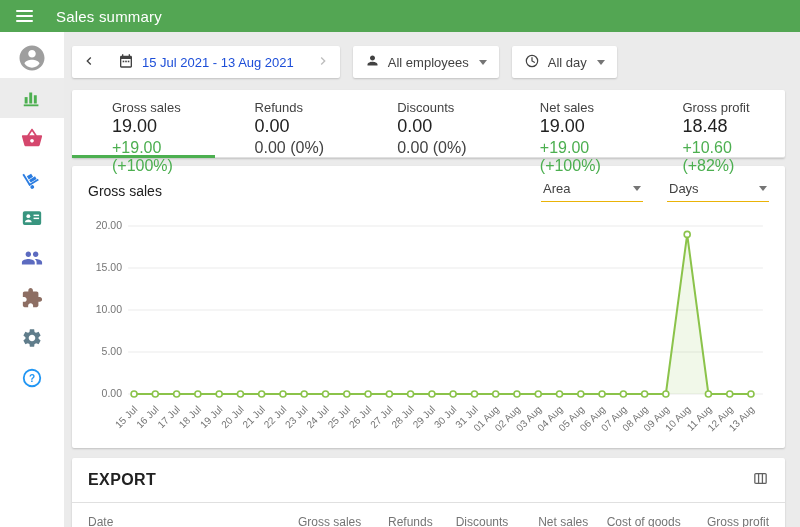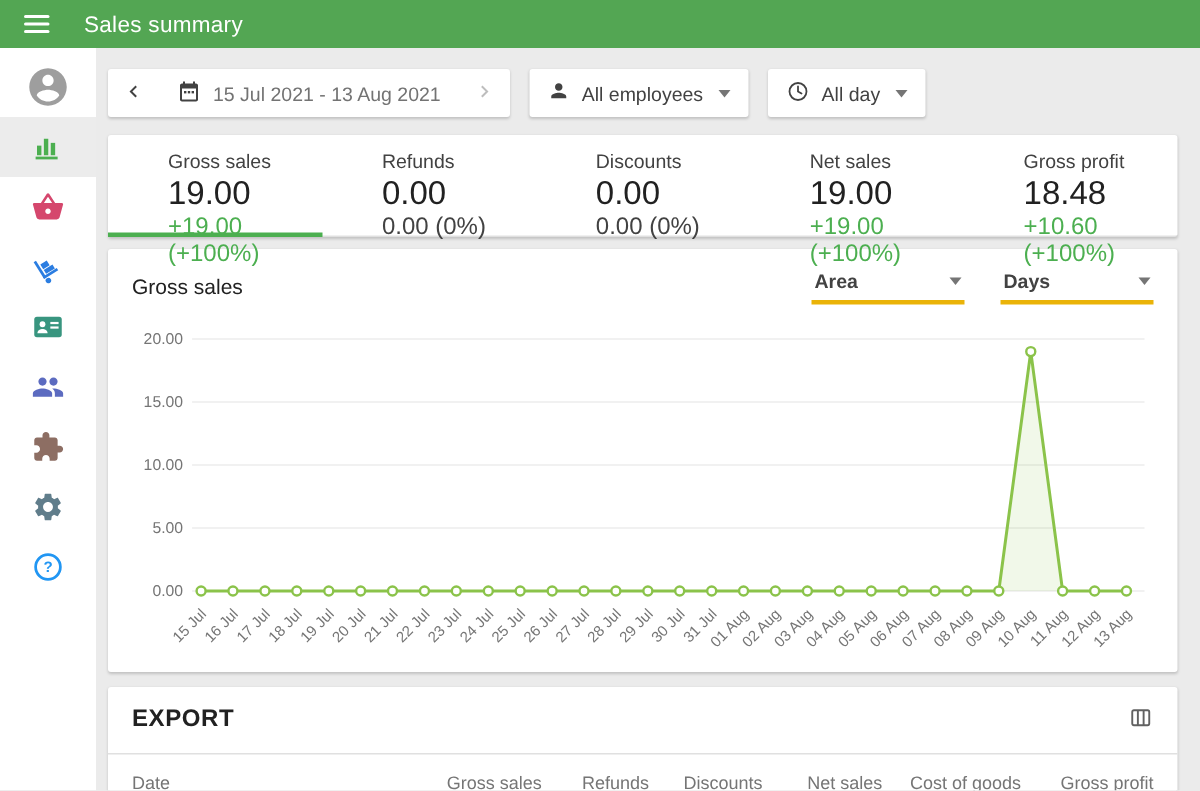--- a/index.html
+++ b/index.html
@@ -20,39 +20,39 @@
   .nav-item.active::before { content:""; position:absolute; left:0; top:0; bottom:0; width:3px; }
   .nav-item svg { display:block; }
 
   
   .main { position:absolute; top:32px; left:64px; right:0; bottom:0; overflow:hidden; }
   .card { background:#fff; border-radius:2px; box-shadow:0 1px 2px rgba(0,0,0,.18); margin:0 15px 0 8px; }
 
   
   .toolbar { display:flex; gap:13px; margin:14px 15px 0 8px; height:32px; }
   .btn-group { display:flex; align-items:stretch; background:#fff; border-radius:2px; box-shadow:0 1px 2px rgba(0,0,0,.18); }
-  .tb-btn { display:flex; align-items:center; gap:8px; border:none; background:transparent; cursor:pointer; font-family:inherit; font-size:13px; color:#737373; padding:0 12px; }
+  .tb-btn { display:flex; align-items:center; gap:8px; border:none; background:transparent; cursor:pointer; font-family:inherit; font-size:13px; color:#1d4ed8; padding:0 12px; }
   .tb-btn.nav-arrow { padding:0 9px; }
   .dropdown-btn { display:flex; align-items:center; gap:8px; background:#fff; border:none; border-radius:2px; box-shadow:0 1px 2px rgba(0,0,0,.18); cursor:pointer; font-family:inherit; font-size:13px; color:#424242; padding:0 12px; }
   .caret { width:0; height:0; border-left:4px solid transparent; border-right:4px solid transparent; border-top:5px solid #757575; margin-left:2px; }
 
   
   .stats-card { position:relative; margin-top:12px; height:68px; display:grid; grid-template-columns:repeat(5,1fr); border-bottom:1px solid #e0e0e0; }
   .stat-tab { padding:10px 0 0 40px; cursor:pointer; }
   .stat-label { font-size:13px; color:#424242; }
-  .stat-value { font-size:22px; color:#212121; margin-top:1px; line-height:1.15; }
+  .stat-value { font-size:18px; color:#212121; margin-top:1px; line-height:1.15; }
   .stat-delta { font-size:16px; margin-top:2px; }
   .stats-underline { position:absolute; left:0; bottom:-1px; height:3px; width:20%; }
 
   
   .chart-card { margin-top:8px; height:282px; padding:10px 16px 0 16px; }
   .chart-header { display:flex; align-items:center; height:30px; }
   .chart-title { font-size:14px; color:#212121; }
   .chart-selects { margin-left:auto; display:flex; gap:24px; }
-  .u-select { display:flex; align-items:center; justify-content:space-between; width:102px; border:none; background:transparent; border-bottom:3px solid #eab308; padding:0 2px 5px 2px; font-family:inherit; font-size:13px; color:#424242; cursor:pointer;font-weight:bold; }
+  .u-select { display:flex; align-items:center; justify-content:space-between; width:102px; border:none; background:transparent; border-bottom:1px solid #eab308; padding:0 2px 5px 2px; font-family:inherit; font-size:13px; color:#424242; cursor:pointer; }
   .chart-body { width:100%; height:238px; }
   .chart-body svg { display:block; width:100%; height:100%; }
 
   
   .export-card { margin-top:10px; height:120px; }
   .export-header { display:flex; align-items:center; padding:12px 16px; border-bottom:1px solid #e0e0e0; }
   .export-btn { border:none; background:transparent; cursor:pointer; font-family:inherit; font-size:16px; font-weight:bold; letter-spacing:.4px; color:#212121; padding:0; }
   .columns-btn { margin-left:auto; border:none; background:transparent; cursor:pointer; color:#616161; padding:0; display:flex; }
   .table-head { display:grid; grid-template-columns:2.1fr 1.15fr 0.85fr 0.9fr 0.95fr 1.1fr 1.05fr; padding:12px 16px 10px 16px; font-size:12px; color:#757575; }
   .table-head .th { text-align:right; }
@@ -212,21 +212,21 @@
         <div class="stat-delta" style="color: rgb(66, 66, 66);">0.00 (0%)</div>
       </div>
       <div class="stat-tab">
         <div class="stat-label">Net sales</div>
         <div class="stat-value">19.00</div>
         <div class="stat-delta" style="color: rgb(76, 175, 80);">+19.00 (+100%)</div>
       </div>
       <div class="stat-tab">
         <div class="stat-label">Gross profit</div>
         <div class="stat-value">18.48</div>
-        <div class="stat-delta" style="color: rgb(76, 175, 80);">+10.60 (+100%)</div>
+        <div class="stat-delta" style="color: rgb(76, 175, 80);">+10.60 (+82%)</div>
       </div>
       <div class="stats-underline" style="background: rgb(76, 175, 80);"></div>
     </div>
 
     <div class="card chart-card">
       <div class="chart-header">
         <div class="chart-title">Gross sales</div>
         <div class="chart-selects">
           <button class="u-select">
             <span>Area</span>

